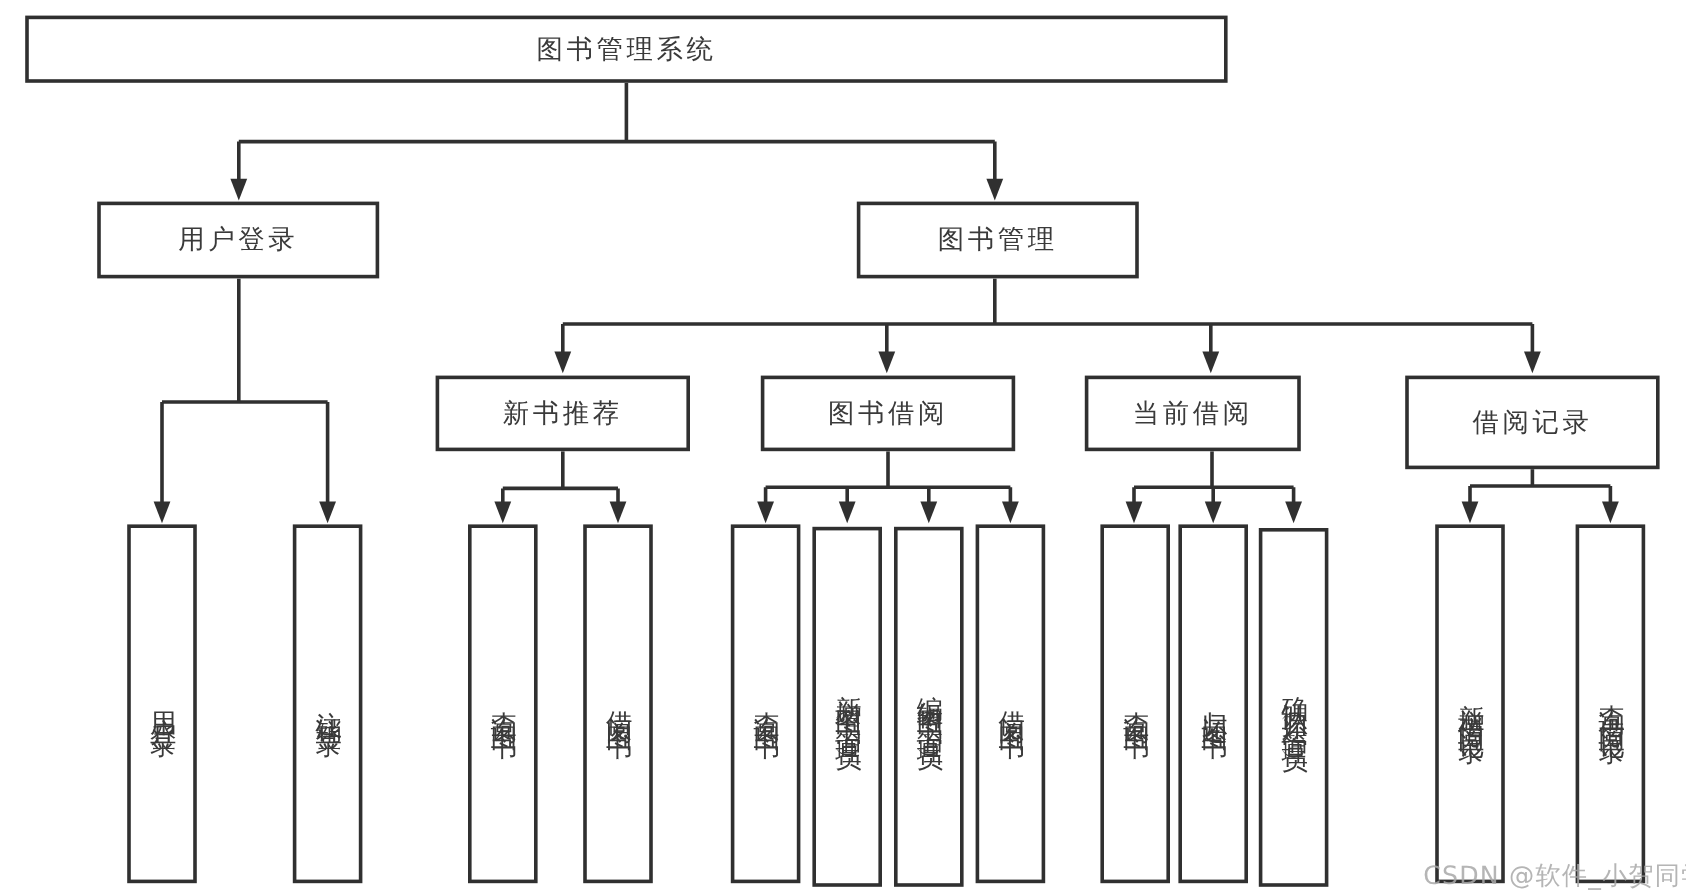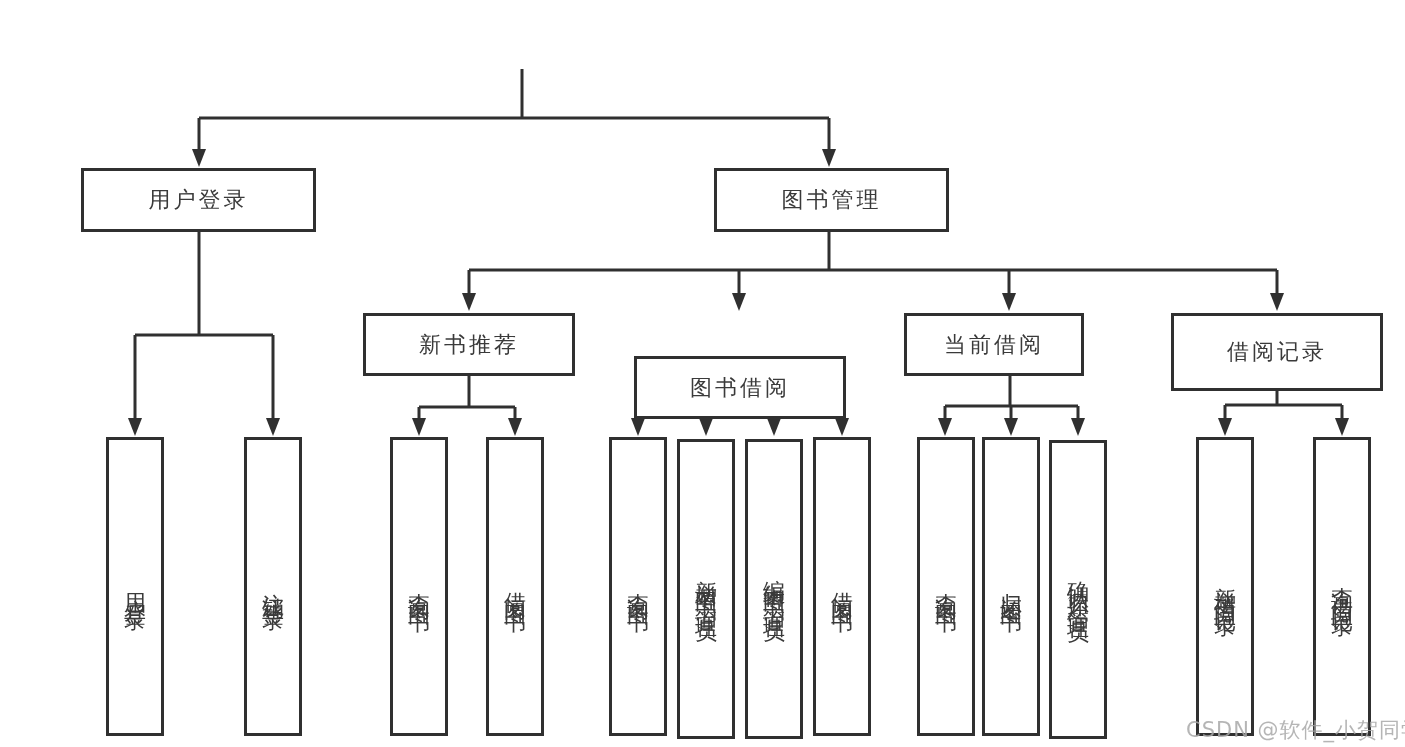--- a/index.html
+++ b/index.html
@@ -32,21 +32,21 @@
     position:absolute;left:1186px;top:716px;
     font-size:21px;letter-spacing:1px;
     color:rgba(168,168,168,0.85);
     white-space:nowrap;z-index:6;
   }
   
   #n-root{left:21px;top:13px;width:1002px;height:56px;}
   #n-user-login{left:81px;top:168px;width:235px;height:64px;}
   #n-book-mgmt{left:714px;top:168px;width:235px;height:64px;}
   #n-new-book{left:363px;top:313px;width:212px;height:63px;}
-  #n-book-borrow{left:634px;top:313px;width:212px;height:63px;margin-top:43px;}
+  #n-book-borrow{left:634px;top:313px;width:212px;height:63px;}
   #n-cur-borrow{left:904px;top:313px;width:180px;height:63px;}
   #n-records{left:1171px;top:313px;width:212px;height:78px;}
   #lf-a1{left:106px;top:437px;width:58px;height:299px;}
   #lf-a2{left:244px;top:437px;width:58px;height:299px;}
   #lf-b1{left:390px;top:437px;width:58px;height:299px;}
   #lf-b2{left:486px;top:437px;width:58px;height:299px;}
   #lf-c1{left:609px;top:437px;width:58px;height:299px;}
   #lf-c2{left:677px;top:439px;width:58px;height:300px;}
   #lf-c3{left:745px;top:439px;width:58px;height:300px;}
   #lf-c4{left:813px;top:437px;width:58px;height:299px;}
@@ -101,20 +101,23 @@
 
       <polygon points="938,418 952,418 945,436"></polygon>
       <polygon points="1004,418 1018,418 1011,436"></polygon>
       <polygon points="1071,418 1085,418 1078,436"></polygon>
 
       <polygon points="1218,418 1232,418 1225,436"></polygon>
       <polygon points="1335,418 1349,418 1342,436"></polygon>
     </g>
   </svg>
 
+  <div id="n-root" class="hbox">
+    <span>图书管理系统</span>
+  </div>
 
   <div id="n-user-login" class="hbox">
     <span>用户登录</span>
   </div>
   <div id="n-book-mgmt" class="hbox">
     <span>图书管理</span>
   </div>
 
   <div id="n-new-book" class="hbox">
     <span>新书推荐</span>

